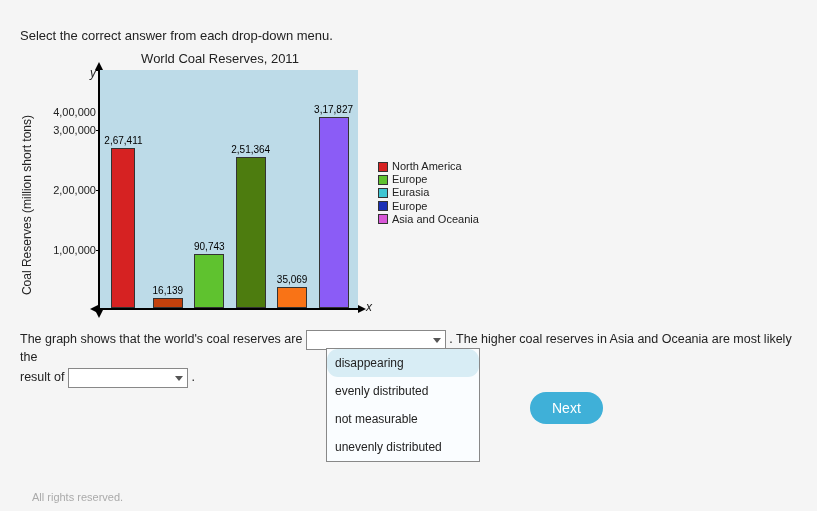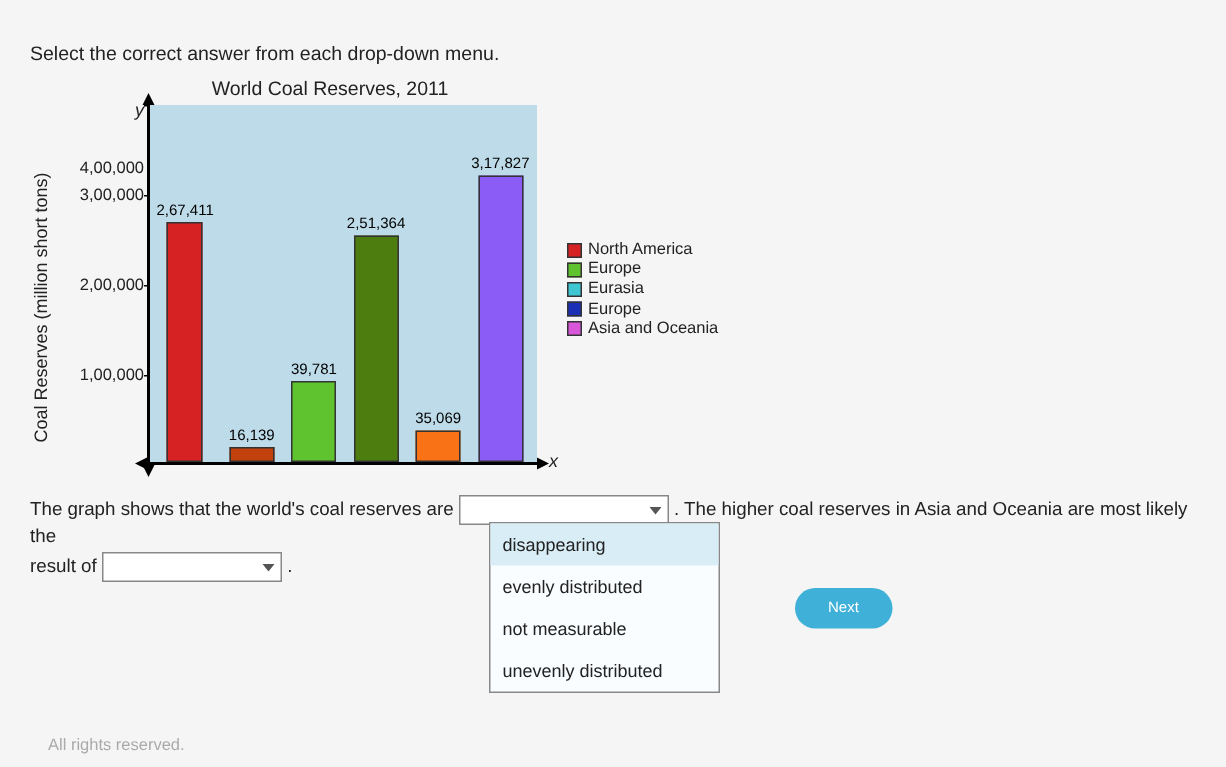--- a/index.html
+++ b/index.html
@@ -182,28 +182,29 @@
       background: #fafdff;
       width: 154px;
       font-size: 12px;
       z-index: 5;
     }
     .dropdown-open .opt {
       padding: 7px 8px;
     }
     .dropdown-open .opt.hl {
       background: #d8edf5;
+      border-radius: 11px;
     }
     .next-btn {
       position: absolute;
       background: #3fb0d8;
       color: #fff;
       border-radius: 16px;
       padding: 8px 22px;
-      font-size: 10px;
+      font-size: 14px;
       cursor: pointer;
       border: none;
     }
     .footer {
       position: absolute;
       bottom: 8px;
       left: 4px;
       color: #aaa;
       font-size: 11px;
       margin-left: 28px;
@@ -236,21 +237,21 @@
           <div class="ytick-line" style="top: 60px;"></div>
           <div class="ytick" style="top: 0px; margin-top: 42px;">4,00,000</div>
           <div class="ytick-line" style="top: 0px;"></div>
           <div class="bar" style="left: 11.4286px; width: 24px; height: 160.447px; background: rgb(214, 34, 34);">
             <div class="bar-label">2,67,411</div>
           </div>
           <div class="bar" style="left: 52.8571px; width: 30px; height: 9.6834px; background: #c2410c;">
             <div class="bar-label">16,139</div>
           </div>
           <div class="bar" style="left: 94.2857px; width: 30px; height: 54.4458px; background: rgb(95, 194, 47);">
-            <div class="bar-label">39,781</div>
+            <div class="bar-label">90,743</div>
           </div>
           <div class="bar" style="left: 135.714px; width: 30px; height: 150.818px; background: #4d7c0f;">
             <div class="bar-label">2,51,364</div>
           </div>
           <div class="bar" style="left: 177.143px; width: 30px; height: 21.0414px; background: #f97316;">
             <div class="bar-label">35,069</div>
           </div>
           <div class="bar" style="left: 218.571px; width: 30px; height: 190.696px; background: #8b5cf6;">
             <div class="bar-label">3,17,827</div>
           </div>

